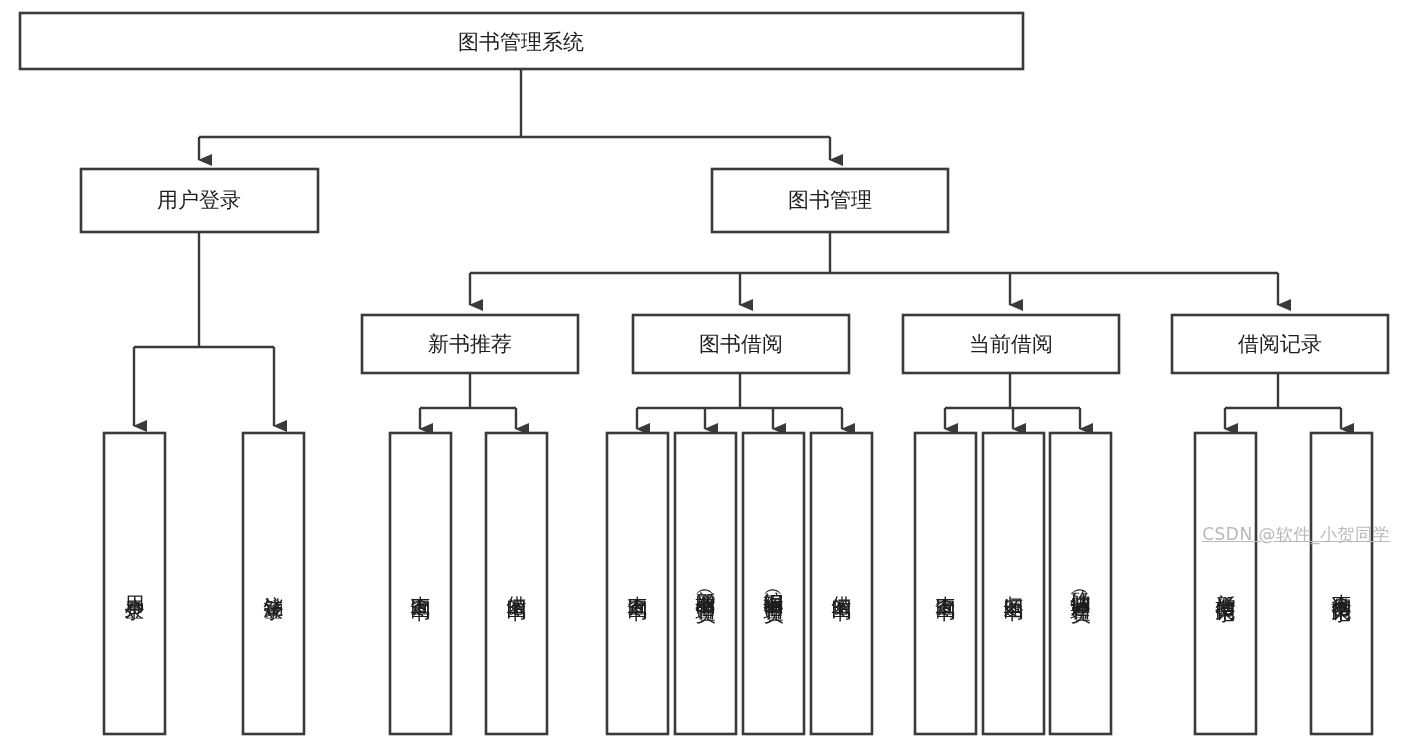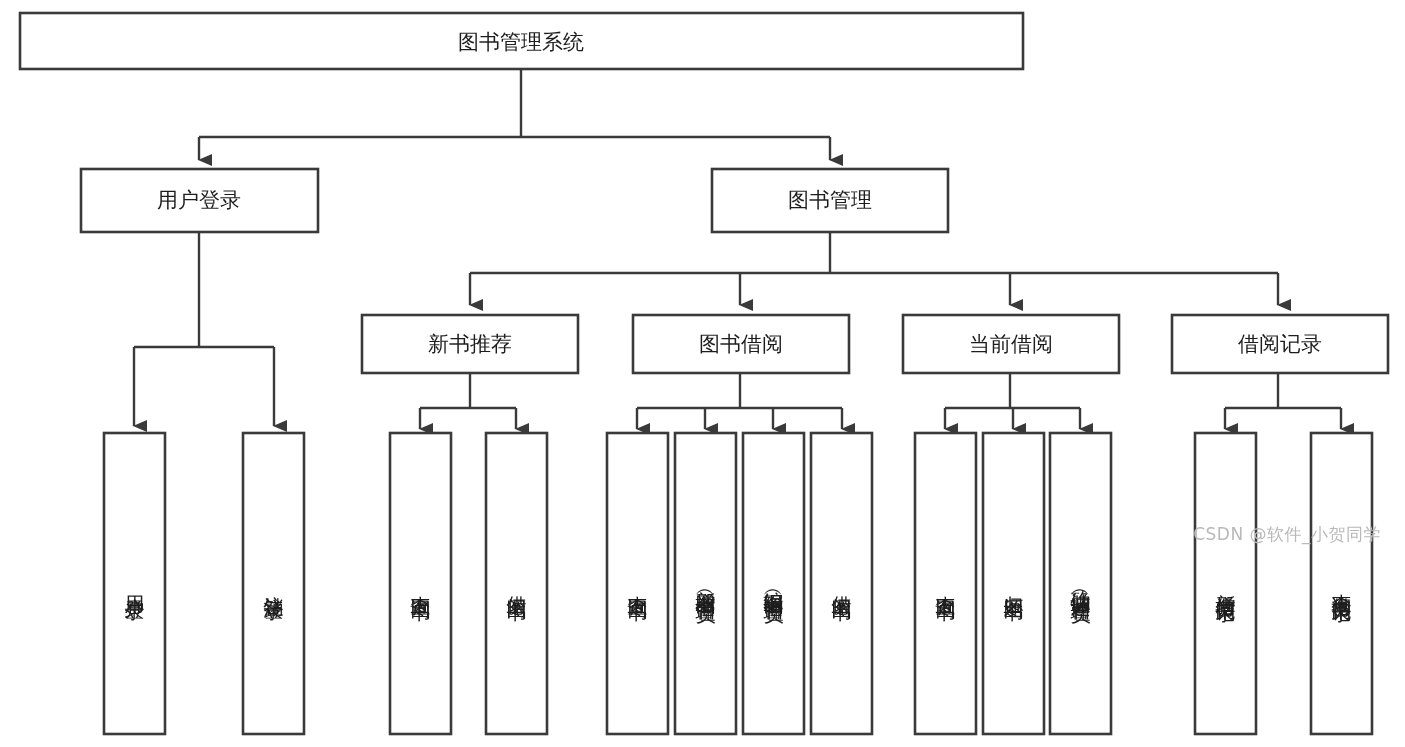--- a/index.html
+++ b/index.html
@@ -61,27 +61,28 @@
     letter-spacing: 2px;
     color: #1d1d1d;
     display: flex;
     align-items: center;
     justify-content: center;
     white-space: nowrap;
     pointer-events: none;
   }
   .watermark {
     position: absolute;
-    right: 24px;
+    right: 15px;
     bottom: 4px;
     font-family: "DejaVu Sans", "Liberation Sans", sans-serif;
     font-size: 17px;
     color: #b9b9b9;
     letter-spacing: 0.5px;
     white-space: nowrap;
+    text-decoration: underline;
   }
 </style>
 </head>
 <body>
 
 <div id="diagram-root">
 
   <svg class="diagram-canvas" viewBox="0 0 1405 747">
     <defs>
 

